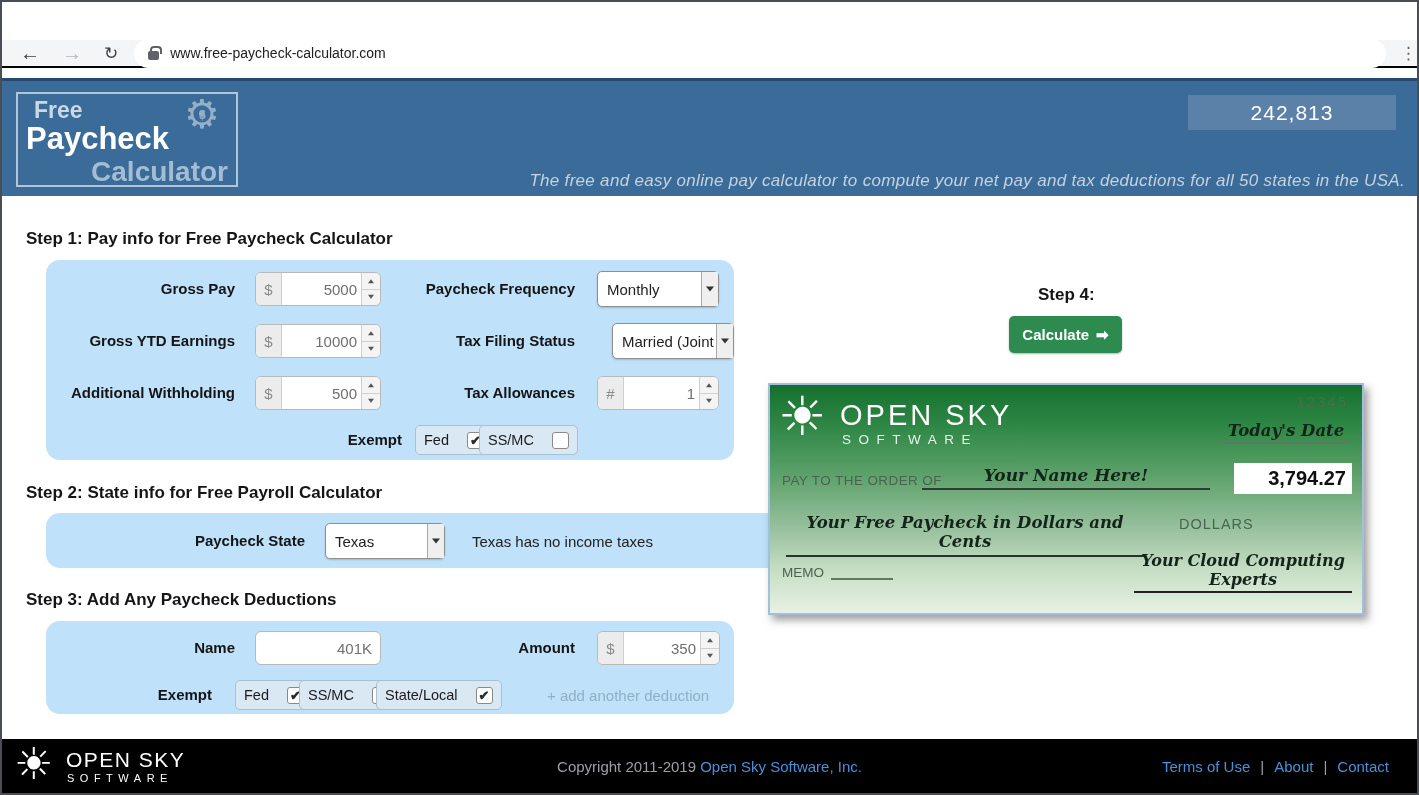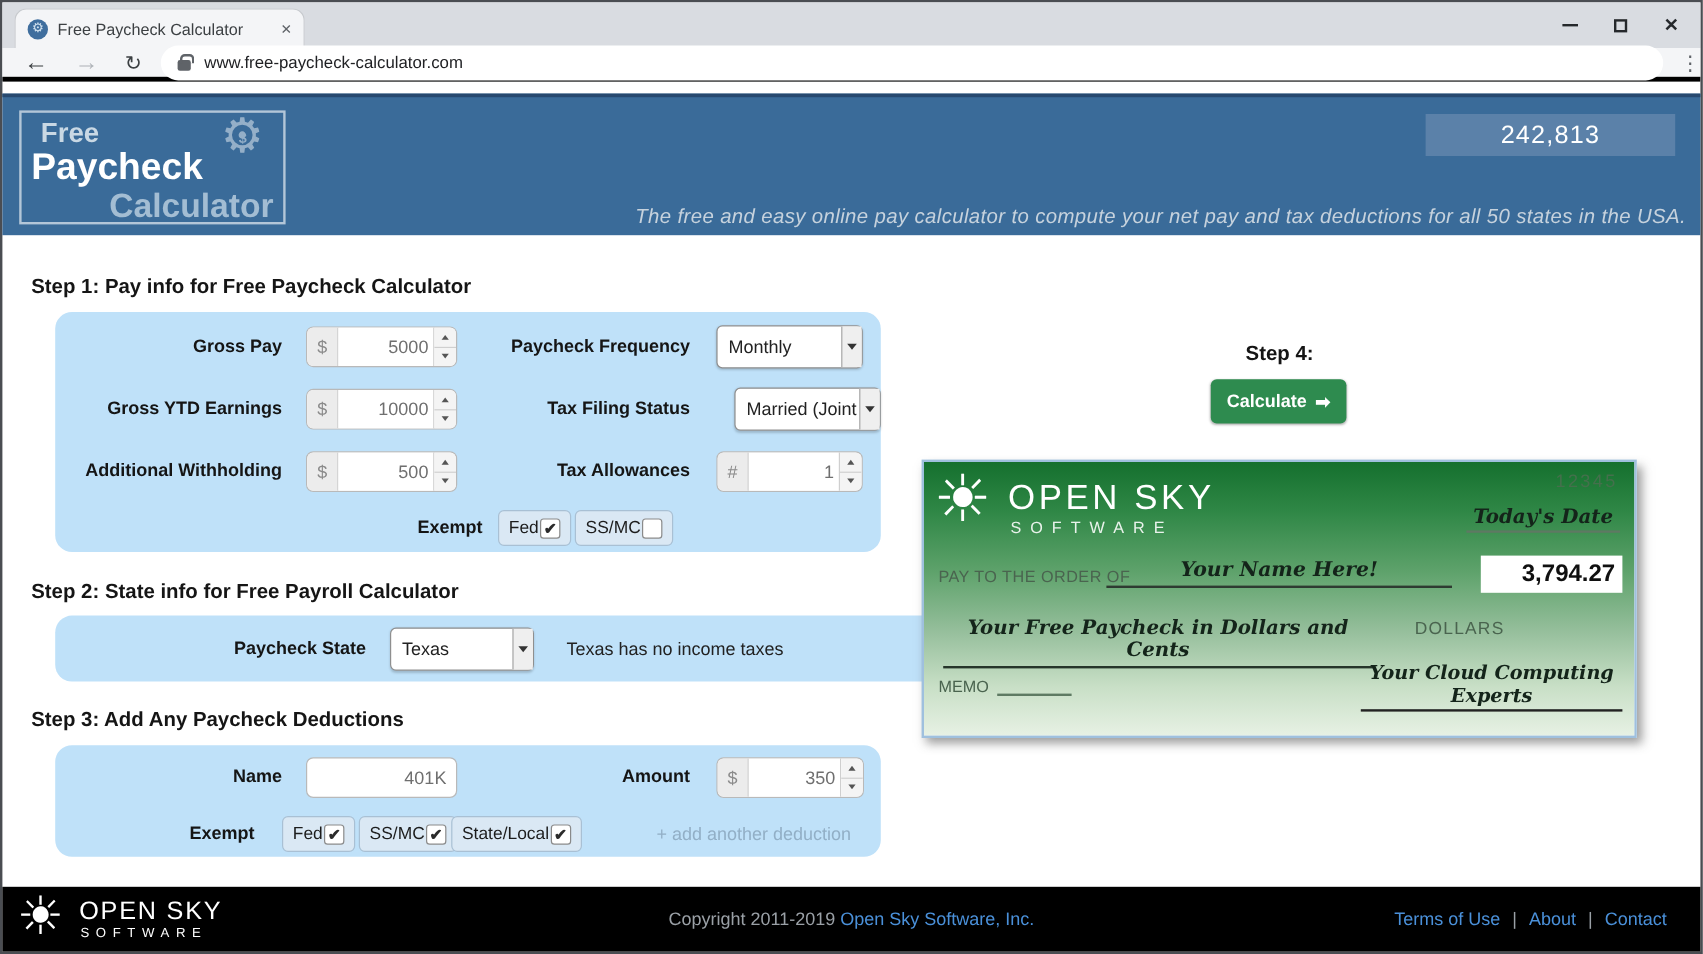--- a/index.html
+++ b/index.html
@@ -16,21 +16,21 @@
   .favicon::before { content:"⚙"; }
   .tab-title { font-size:13.5px; color:#3C4043; white-space:nowrap; overflow:hidden; width:174px; }
   .tab-close { margin-left:auto; font-size:15px; color:#5F6368; line-height:1; }
   .win-controls { position:absolute; right:18px; top:0; height:38px; display:flex; align-items:center; gap:30px; }
   .win-min { width:13px; height:2px; background:#25282B; }
   .win-max { width:11px; height:11px; border:2px solid #25282B; }
   .win-close { font-size:15px; font-weight:bold; color:#25282B; line-height:1; }
   .win-close::before { content:"✕"; }
 
   .toolbar { position:absolute; left:0; top:38px; right:0; height:28px; background:#F4F5F7;
-             border-bottom:4px solid #000000; display:flex; align-items:center; }
+             border-bottom:2px solid #000000; display:flex; align-items:center; }
   .nav-ico { font-size:20px; line-height:1; }
   .nav-back { margin-left:18px; color:#3C4043; } .nav-back::before{content:"←";}
   .nav-fwd  { margin-left:22px; color:#B1B5BA; } .nav-fwd::before{content:"→";}
   .nav-reload { margin-left:22px; color:#3C4043; font-size:17px; } .nav-reload::before{content:"↻";}
   .addressbar { margin-left:16px; width:1256px; height:29px; border-radius:15px; background:#fff;
                 display:flex; align-items:center; padding:0 14px; }
   .lock { position:relative; width:11px; height:9px; background:#5F6368; border-radius:2px; margin-top:4px; flex:none; }
   .lock::before { content:""; position:absolute; left:1.5px; top:-5px; width:8px; height:6px;
                   border:2px solid #5F6368; border-bottom:none; border-radius:4px 4px 0 0; }
   .url { font-size:14px; color:#202124; margin-left:11px; }
@@ -84,21 +84,21 @@
                  outline:none; font-family:inherit; }
 
   .select { position:absolute; height:36px; background:#fff; border:1px solid #8F8F8F; border-radius:5px;
             display:flex; align-items:center; box-shadow:0 1px 2px rgba(0,0,0,.18); }
   .sel-text { flex:1; min-width:0; padding:0 4px 0 9px; font-size:15px; color:#222;
               white-space:nowrap; overflow:hidden; }
   .sel-arrow { width:17px; align-self:stretch; flex:none; border-left:1px solid #A8A8A8; background:#EFEFEF; position:relative; }
   .sel-arrow::before { content:""; position:absolute; left:50%; top:50%; transform:translate(-50%,-50%);
                        border:4px solid transparent; border-top:5px solid #333; border-bottom:none; }
 
-  .grp { position:absolute; display:inline-flex; align-items:center; gap:1px; height:30px;
+  .grp { position:absolute; display:inline-flex; align-items:center; gap:18px; height:30px;
          background:#DAE8F4; border:1px solid #A9C0D4; border-radius:5px; padding:0 8px; }
   .grp-lbl { font-size:14.5px; color:#1c1c1c; }
   .cb { width:17px; height:17px; background:#fff; border:1px solid #8A8A8A; border-radius:3px;
         display:flex; align-items:center; justify-content:center; font-size:13px; font-weight:bold; color:#2B2B2B; }
   .add-link { position:absolute; font-size:15px; color:#92AFC6; }
 
   
   .calc-btn { position:absolute; left:1007px; top:314px; width:113px; height:37px; background:#2E8B4F;
               border-radius:5px; display:flex; align-items:center; justify-content:center; gap:7px;
               color:#fff; font-weight:bold; font-size:15px; box-shadow:0 1px 2px rgba(0,0,0,.3); cursor:pointer; }
@@ -140,32 +140,20 @@
   .f-brand2 { position:absolute; left:65px; top:33px; font-size:11px; color:#fff; letter-spacing:5.5px; }
   .f-copy { position:absolute; left:0; width:100%; top:19px; text-align:center; font-size:15px; color:#9AA0A6; }
   .f-copy a, .f-link { color:#4A90D9; text-decoration:none; cursor:pointer; }
   .f-links { position:absolute; right:28px; top:19px; font-size:15px; color:#9AA0A6; display:flex; gap:10px; }
 </style>
 </head>
 <body>
 
 <div class="window">
 
-  <div class="titlebar">
-    <div class="tab">
-      <span class="favicon"></span>
-      <span class="tab-title">Free Paycheck Calculator</span>
-      <span class="tab-close">×</span>
-    </div>
-    <div class="win-controls">
-      <span class="win-min"></span>
-      <span class="win-max"></span>
-      <span class="win-close"></span>
-    </div>
-  </div>
 
   <div class="toolbar">
     <span class="nav-ico nav-back"></span>
     <span class="nav-ico nav-fwd"></span>
     <span class="nav-ico nav-reload"></span>
     <div class="addressbar">
       <span class="lock"></span>
       <span class="url">www.free-paycheck-calculator.com</span>
     </div>
     <span class="menu-dots"></span>

